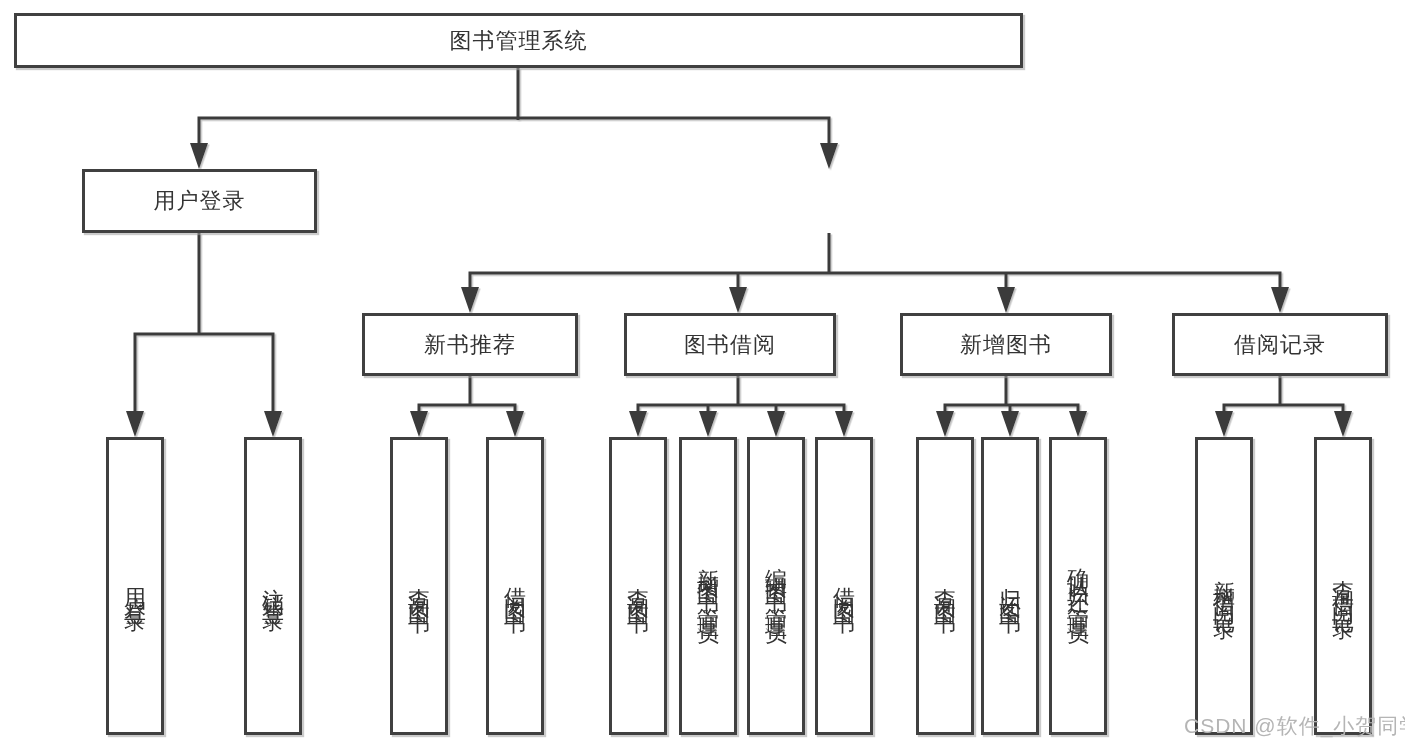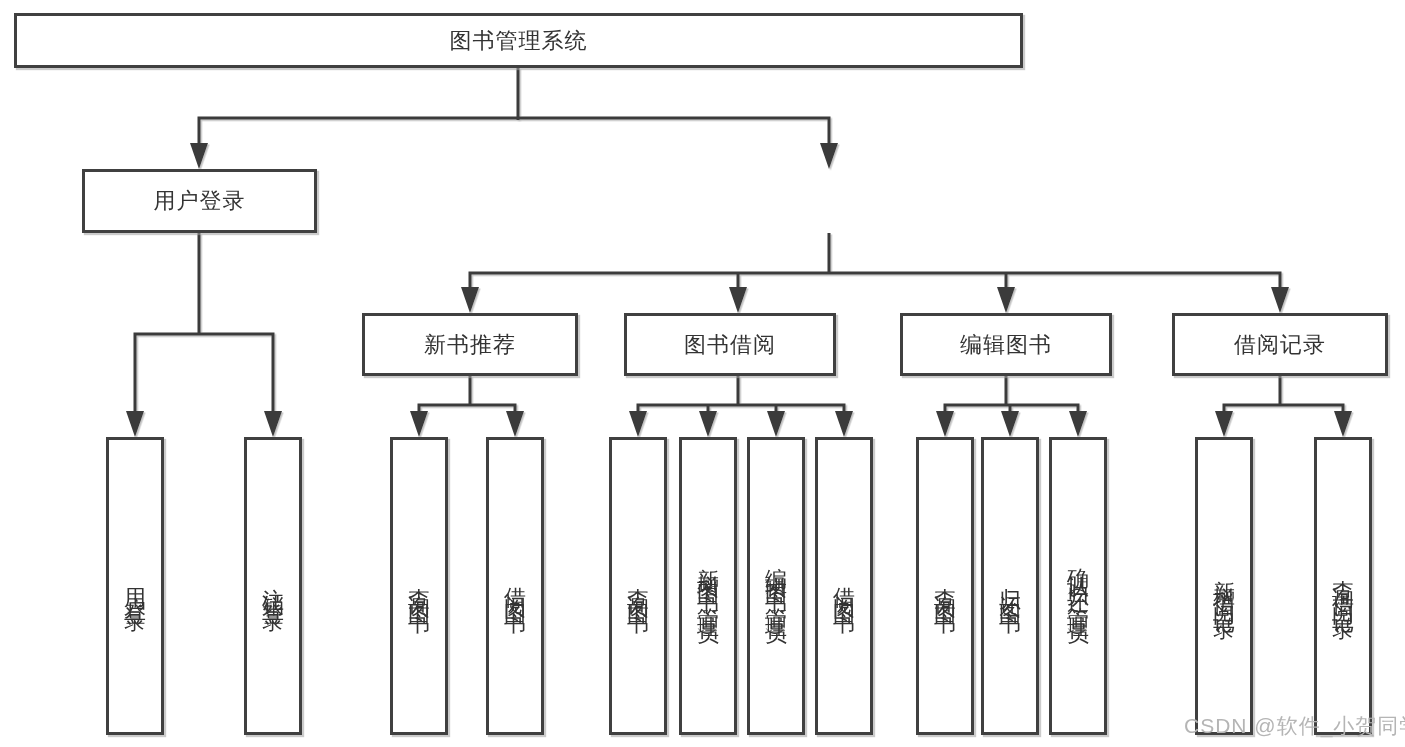--- a/index.html
+++ b/index.html
@@ -105,21 +105,21 @@
     <span>用户登录</span>
   </div>
 
   <div class="box" style="left:362px; top:313px; width:216px; height:63px;">
     <span>新书推荐</span>
   </div>
   <div class="box" style="left:624px; top:313px; width:212px; height:63px;">
     <span>图书借阅</span>
   </div>
   <div class="box" style="left:900px; top:313px; width:212px; height:63px;">
-    <span>编辑图书</span>
+    <span>新增图书</span>
   </div>
   <div class="box" style="left:1172px; top:313px; width:216px; height:63px;">
     <span>借阅记录</span>
   </div>
 
   <div class="box leaf" style="left:106px; top:437px; width:58px; height:298px;">
     <span>用户登录</span>
   </div>
   <div class="box leaf" style="left:244px; top:437px; width:58px; height:298px;">
     <span>注销登录</span>

